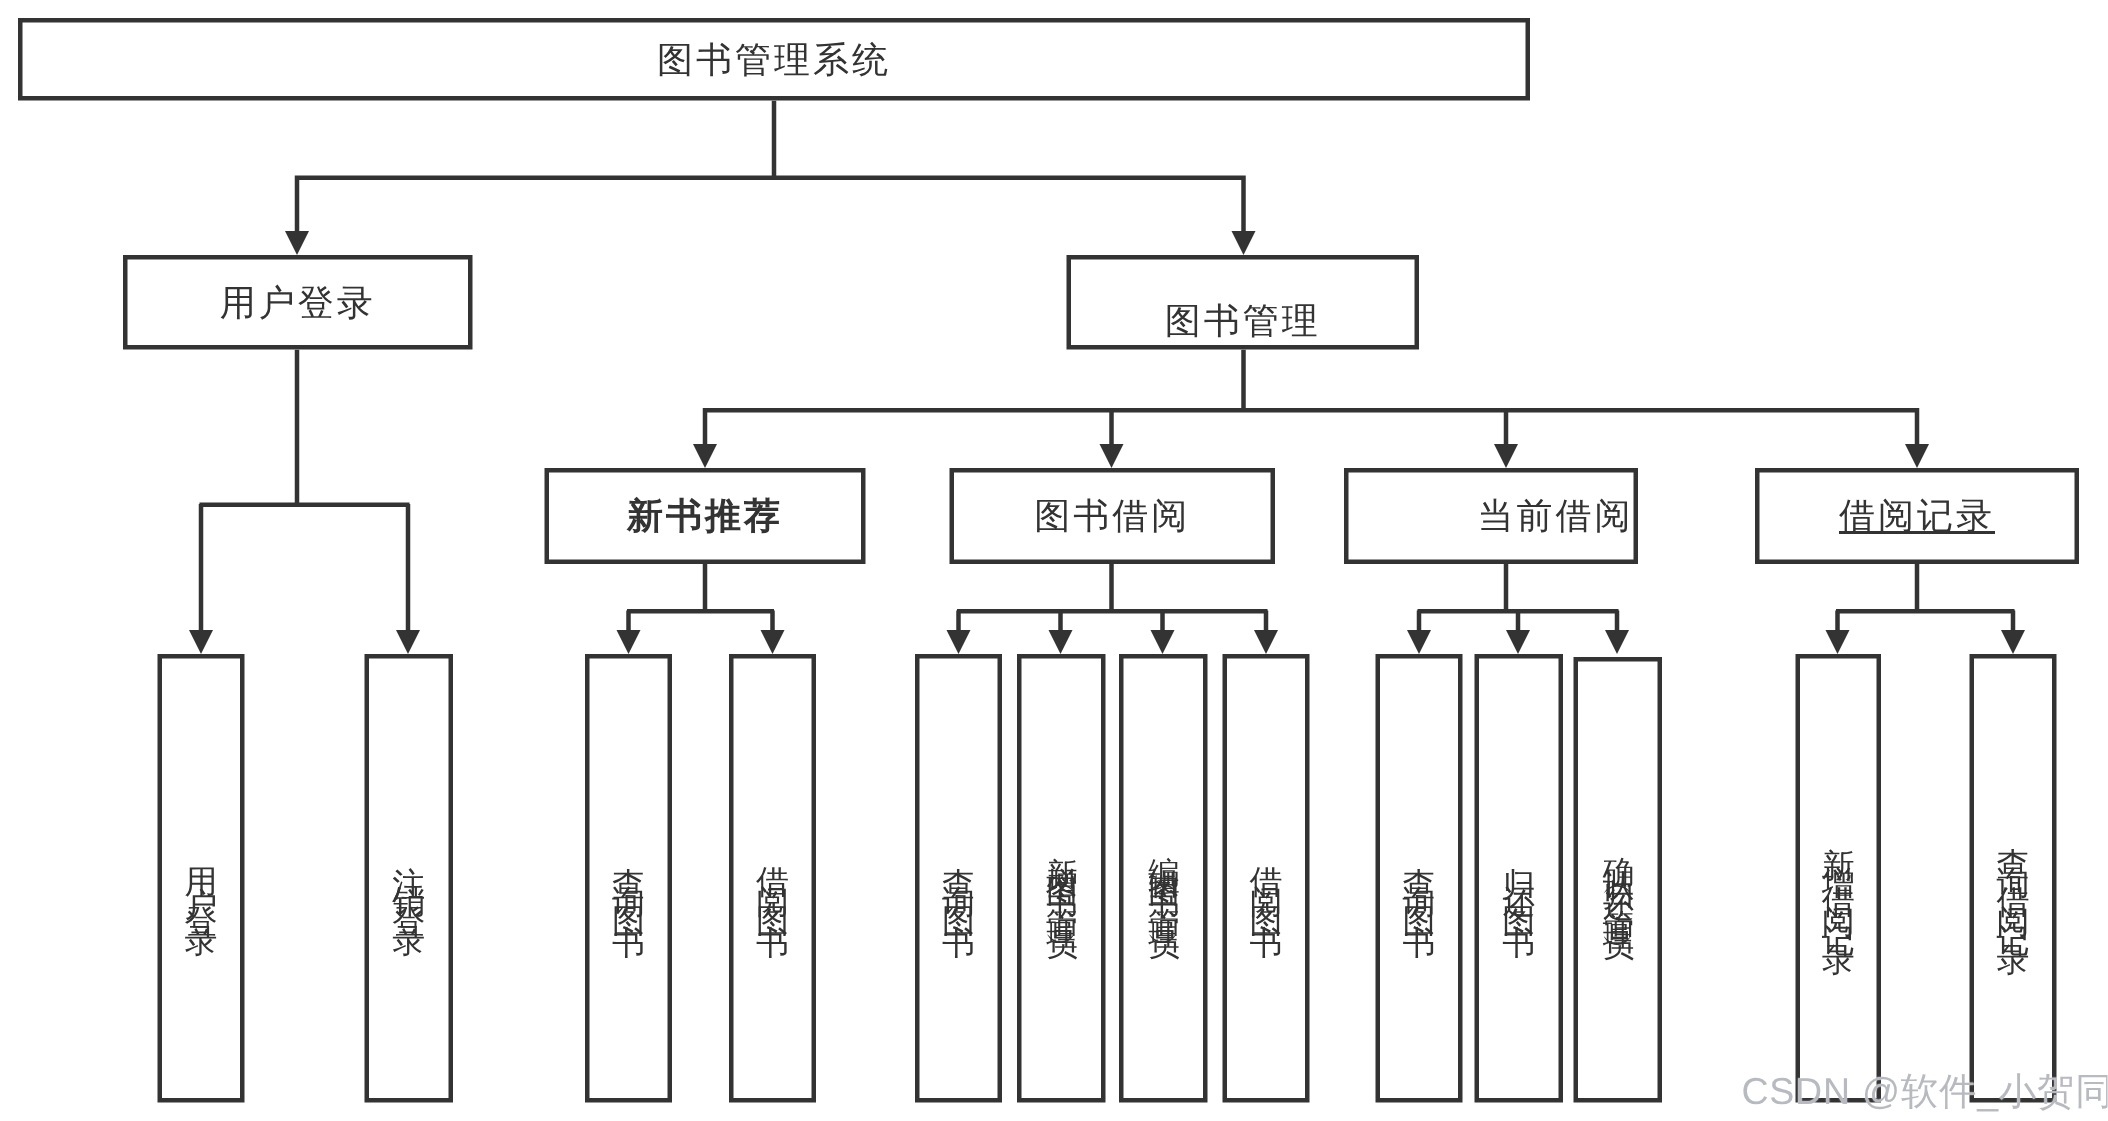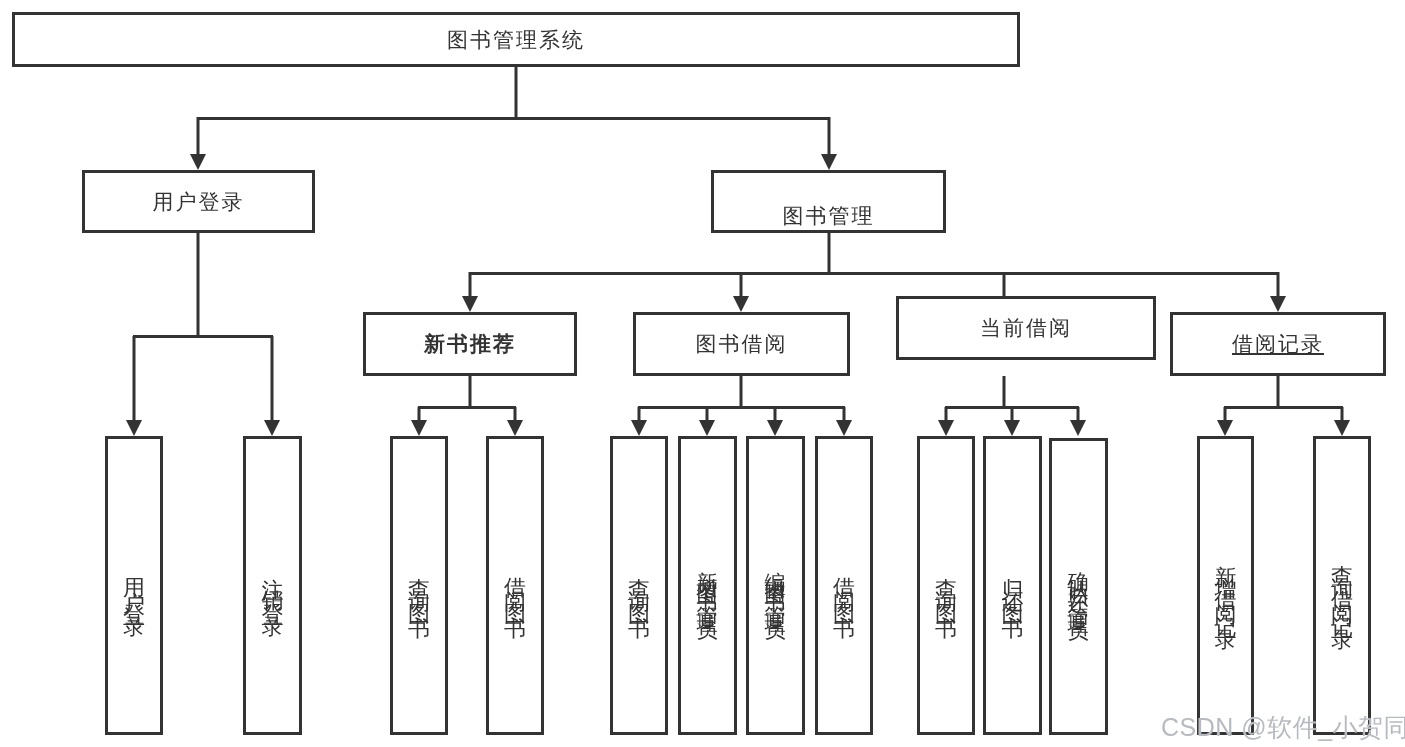--- a/index.html
+++ b/index.html
@@ -23,21 +23,21 @@
     position: absolute;
     box-sizing: border-box;
     border: 3px solid var(--line, #333333);
     background: #ffffff;
     display: flex;
     align-items: center;
     justify-content: center;
     color: var(--text, #333333);
   }
   .h-node span {
-    font-size: 21px;
+    font-size: 24px;
     letter-spacing: 2px;
     white-space: nowrap;
   }
   .v-node span {
     writing-mode: vertical-rl;
     text-orientation: mixed;
     font-size: 22px;
     letter-spacing: 13px;
     line-height: 1;
   }
@@ -114,21 +114,21 @@
   <div class="node h-node" style="left:711px; top:170px; width:235px; height:63px;align-items:flex-end;">
     <span>图书管理</span>
   </div>
 
   <div class="node h-node" style="left:363px; top:312px; width:214px; height:64px;font-weight:bold;">
     <span>新书推荐</span>
   </div>
   <div class="node h-node" style="left:633px; top:312px; width:217px; height:64px;">
     <span>图书借阅</span>
   </div>
-  <div class="node h-node" style="left:896px; top:296px; width:260px; height:64px;">
+  <div class="node h-node" style="left:896px; top:312px; width:196px; height:64px;justify-content:flex-end;">
     <span>当前借阅</span>
   </div>
   <div class="node h-node" style="left:1170px; top:312px; width:216px; height:64px;text-decoration:underline;">
     <span>借阅记录</span>
   </div>
 
   <div class="node v-node" style="left:105px; top:436px; width:58px; height:299px;">
     <span>用户登录</span>
   </div>
   <div class="node v-node" style="left:243px; top:436px; width:59px; height:299px;">

